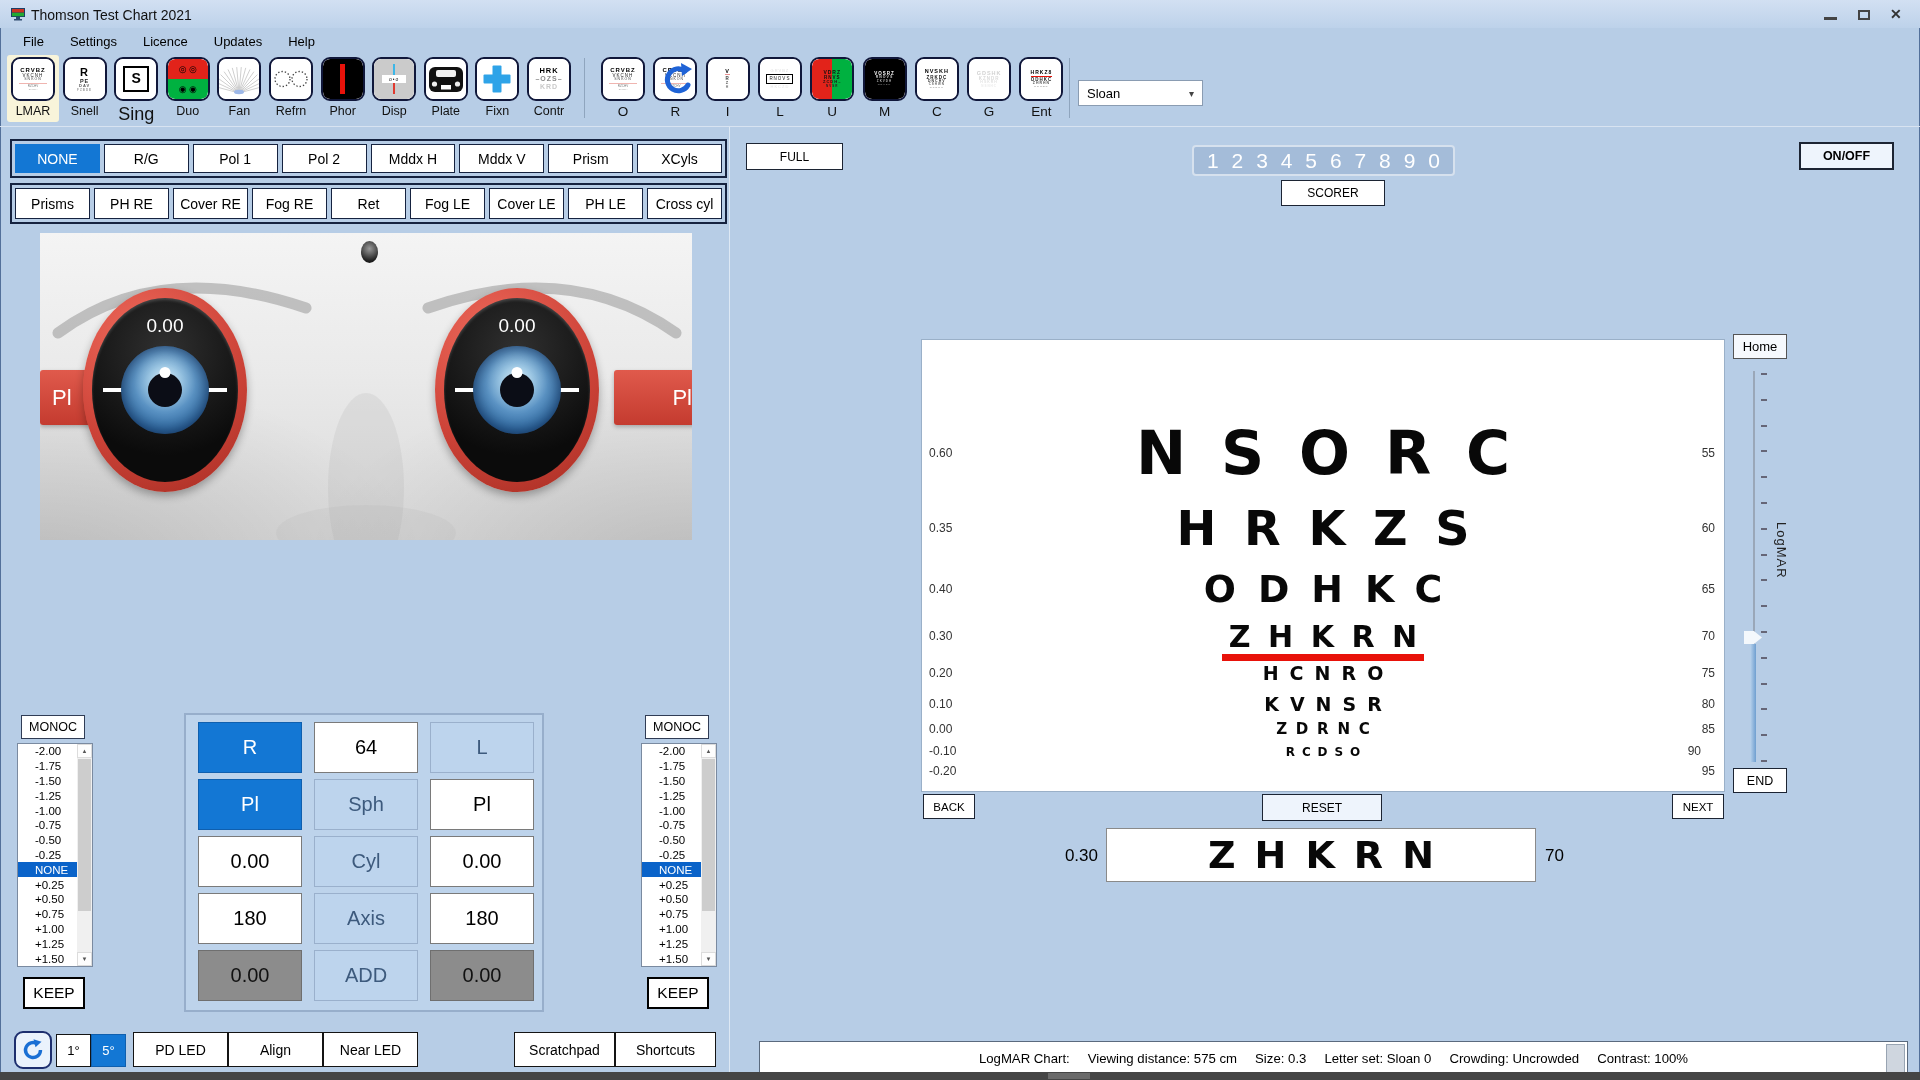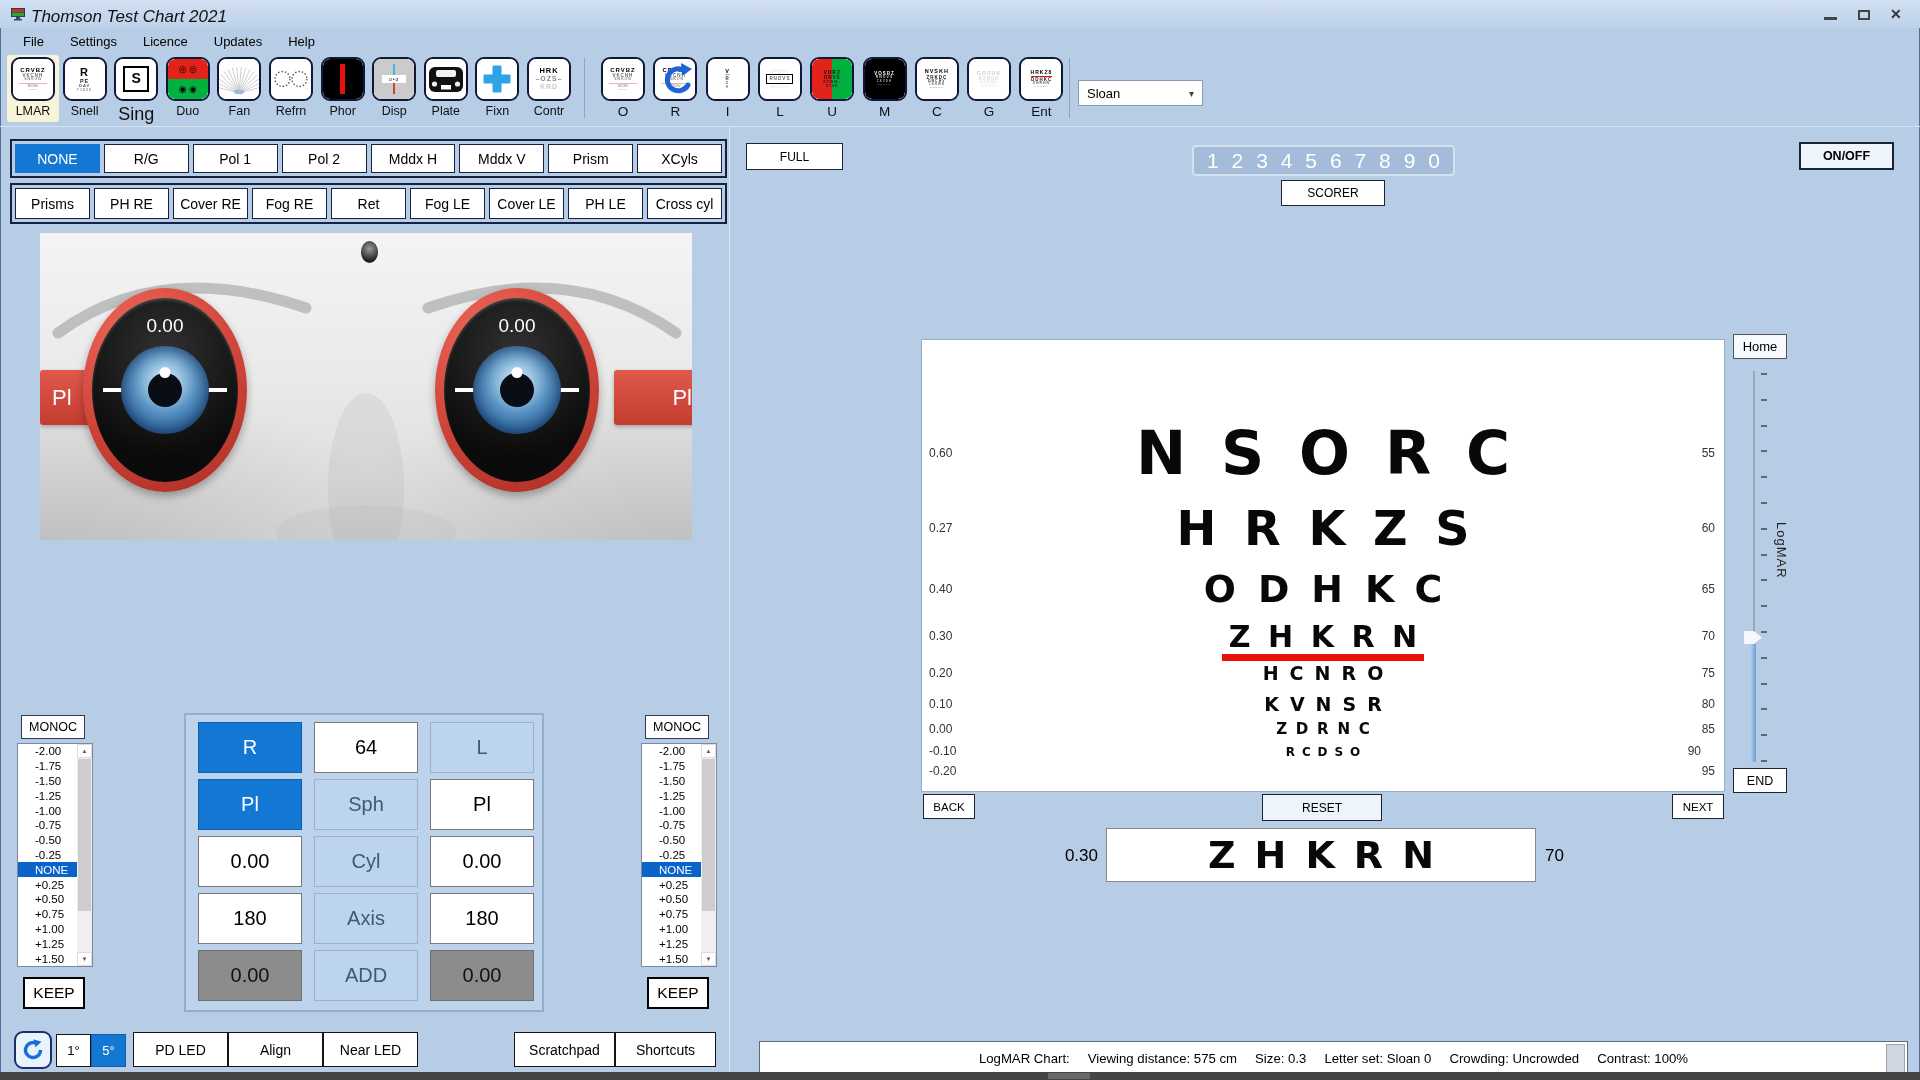--- a/index.html
+++ b/index.html
@@ -1,21 +1,21 @@
 <!DOCTYPE html>
 <html><head>
 <meta charset="utf-8">
 <style>
   html,body{margin:0;padding:0;background:#2a2a2a;}
   #screen{position:relative;width:1920px;height:1080px;background:#b7cde6;
     font-family:"Liberation Sans",sans-serif;overflow:hidden;box-shadow:inset 0 0 0 1px #53709a;}
   .abs{position:absolute;box-sizing:border-box;}
   
   #titlebar{left:0;top:0;width:1920px;height:28px;background:linear-gradient(#d2e0f2,#bdd2ea);}
-  #title-text{left:31px;top:7px;font-size:17px;color:#111;font-style:italic;}
+  #title-text{left:31px;top:7px;font-size:14px;color:#111;}
   #win-min{left:1824px;top:17px;width:13px;height:3px;background:#444;}
   #win-max{left:1858px;top:10px;width:12px;height:10px;border:2px solid #444;}
   #win-close{left:1890px;top:6px;font-size:14px;color:#333;font-weight:700;}
   #menubar{left:0;top:28px;width:1920px;height:27px;display:flex;align-items:center;padding-left:10px;}
   .menu-item{padding:0 13px;font-size:13px;color:#000;}
   
   .tool-slot-sel{background:#f8f4da;border-radius:3px;}
   .tool-btn{width:44px;height:44px;border:2px solid #10173a;border-radius:9px;background:#fff;overflow:hidden;}
   .tool-ic{width:100%;height:100%;border-radius:7px;overflow:hidden;background:#fff;position:relative;}
   .tool-label{width:54px;text-align:center;font-size:12.5px;color:#111;}
@@ -537,21 +537,21 @@
     </div>
   <div class="abs lite-btn" style="left:1799px;top:142px;width:95px;height:28px;font-size:12.5px;font-weight:600;border-width:2px;">
       <span>ON/OFF</span>
     </div>
 
   <div class="abs" id="chart">
       <div class="chart-row" style="top: 113px;"><span class="chart-letters" style="font-size: 60px; letter-spacing: 0.58em; margin-right: -0.58em;">NSORC</span></div>
       <div class="chart-scale" style="left: 7px; top: 113px;">0.60</div>
       <div class="chart-scale" style="right: 9px; top: 113px;">55</div>
       <div class="chart-row" style="top: 188px;"><span class="chart-letters" style="font-size: 47.6597px; letter-spacing: 0.58em; margin-right: -0.58em;">HRKZS</span></div>
-      <div class="chart-scale" style="left: 7px; top: 188px;">0.27</div>
+      <div class="chart-scale" style="left: 7px; top: 188px;">0.35</div>
       <div class="chart-scale" style="right: 9px; top: 188px;">60</div>
       <div class="chart-row" style="top: 249px;"><span class="chart-letters" style="font-size: 37.8574px; letter-spacing: 0.58em; margin-right: -0.58em;">ODHKC</span></div>
       <div class="chart-scale" style="left: 7px; top: 249px;">0.40</div>
       <div class="chart-scale" style="right: 9px; top: 249px;">65</div>
       <div class="chart-row" style="top: 296px;"><span class="chart-letters" style="font-size: 30.0712px; letter-spacing: 0.58em; margin-right: -0.58em;">ZHKRN</span></div>
       <div class="chart-scale" style="left: 7px; top: 296px;">0.30</div>
       <div class="chart-scale" style="right: 9px; top: 296px;">70</div>
       <div class="abs" style="left: 50%; margin-left: -101.279px; top: 313.826px; width: 202.559px; height: 7px; background: rgb(232, 18, 10);"></div>
       <div class="chart-row" style="top: 333px;"><span class="chart-letters" style="font-size: 19px; letter-spacing: 0.58em; margin-right: -0.58em;">HCNRO</span></div>
       <div class="chart-scale" style="left: 7px; top: 333px;">0.20</div>

